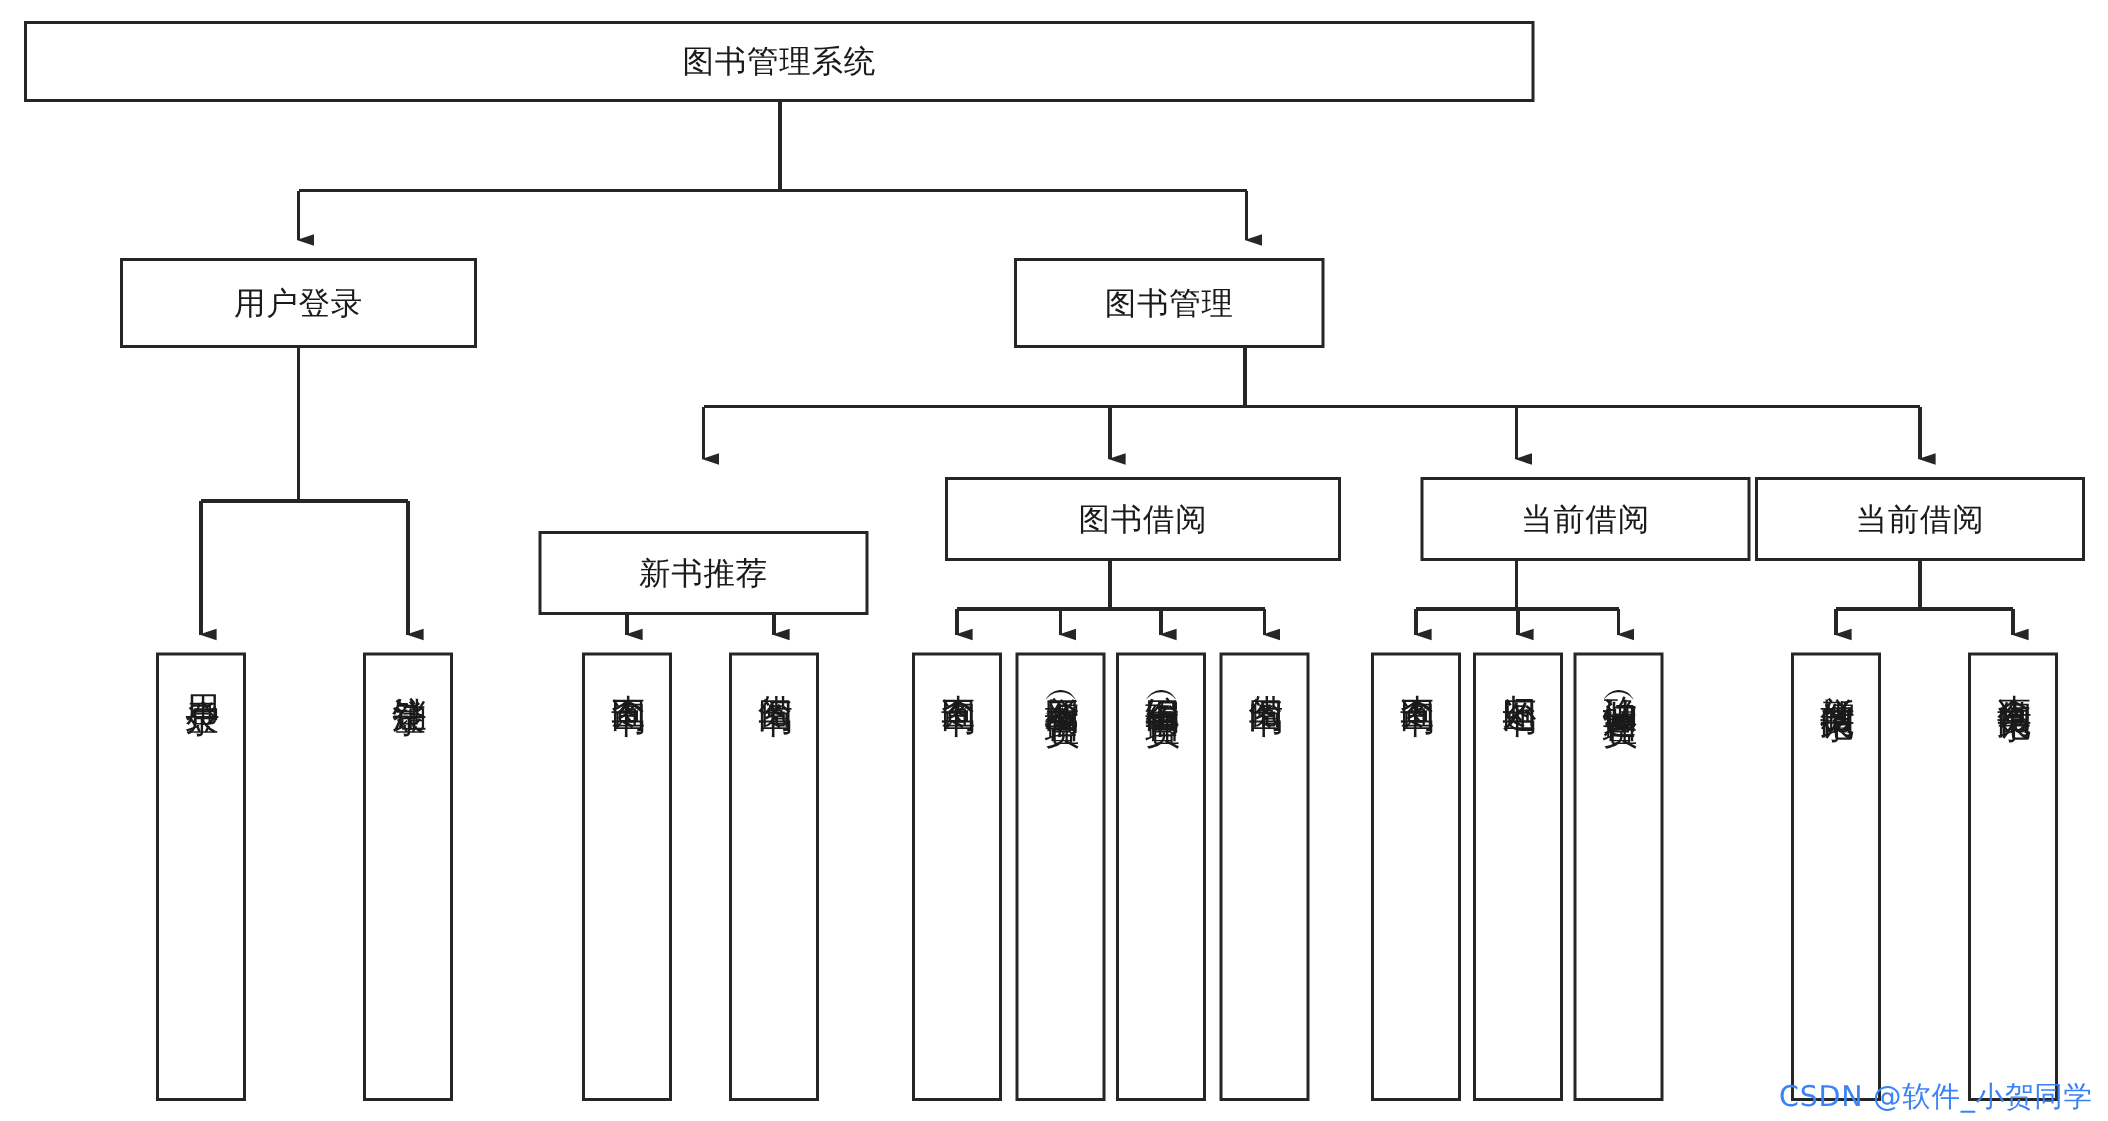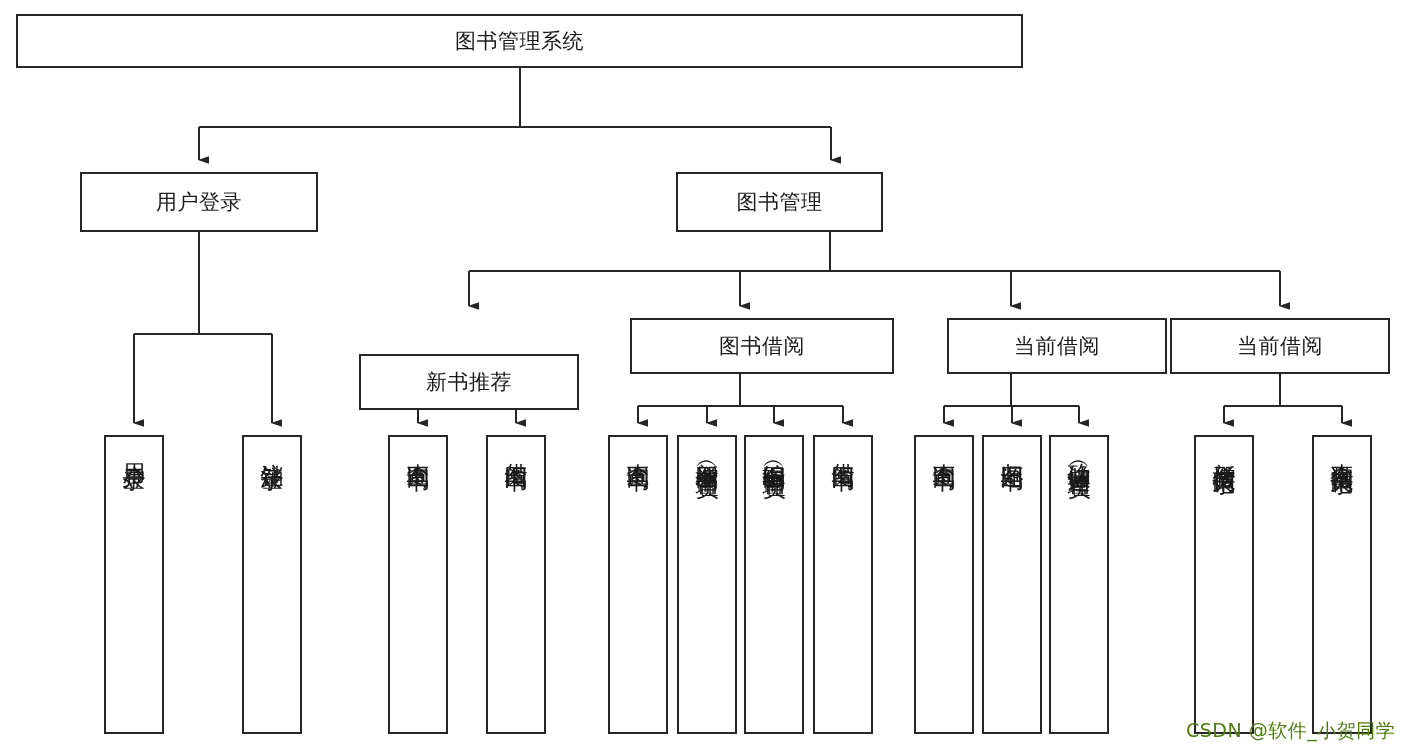--- a/index.html
+++ b/index.html
@@ -54,21 +54,21 @@
     writing-mode: vertical-rl;
     text-orientation: upright;
     font-size: 23px;
     letter-spacing: 2px;
     line-height: 1.0;
     white-space: nowrap;
   }
   .watermark {
     position: absolute;
     font-size: 19px;
-    color: #4d7c0f;
+    color: #3b82f6;
     white-space: nowrap;
     letter-spacing: 0.5px;
     font-family: "DejaVu Sans", "Liberation Sans", sans-serif;
   }
 </style>
 </head>
 <body>
 
 <div id="canvas">
 

